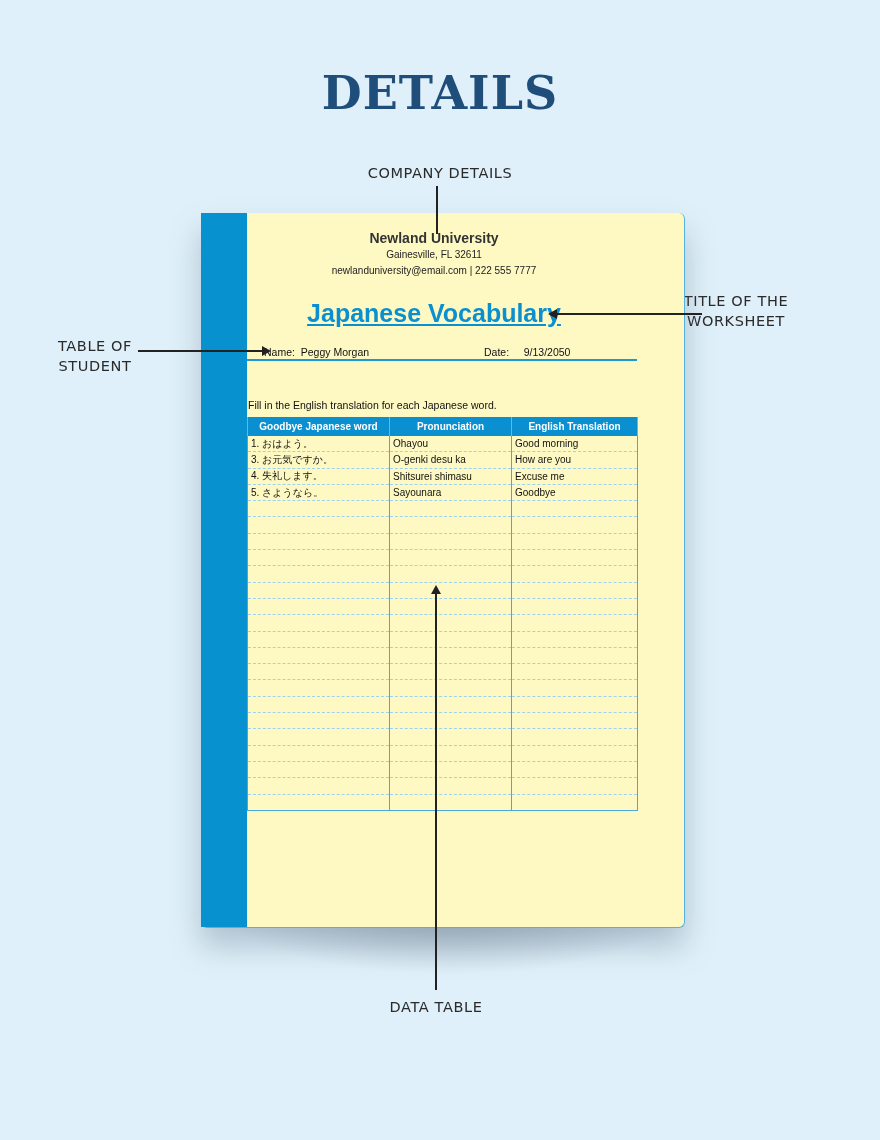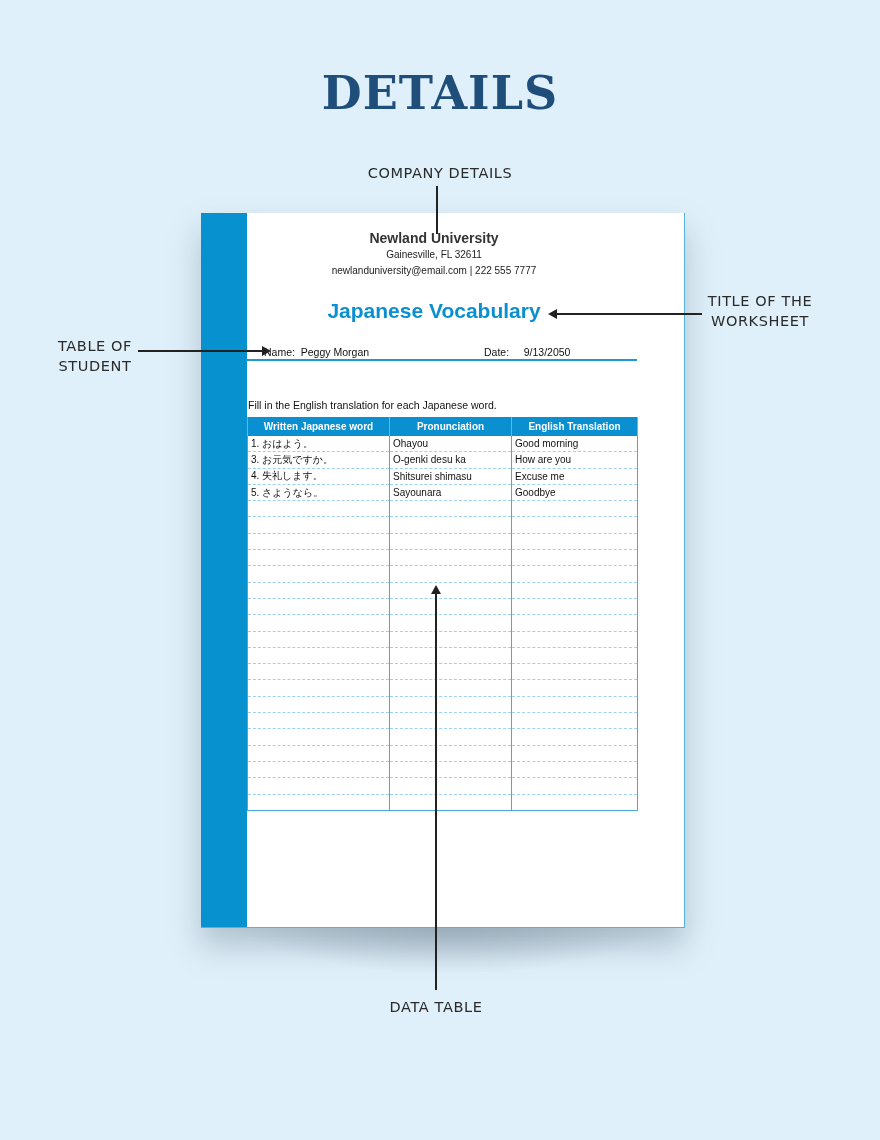--- a/index.html
+++ b/index.html
@@ -1,44 +1,44 @@
 <!DOCTYPE html>
 <html><head>
 <meta charset="utf-8">
 <style>
   html, body { margin:0; padding:0; }
   body { width:880px; height:1140px; background:#dff0fa; position:relative; overflow:hidden; font-family:"Liberation Sans", sans-serif; }
   .heading { position:absolute; top:66px; left:0; width:880px; text-align:center; font-family:"DejaVu Serif", serif; font-weight:bold; font-size:46px; color:#1f4e7b; letter-spacing:1px; }
   .callout { position:absolute; font-family:"DejaVu Sans", sans-serif; font-size:14.5px; color:#2a2a2a; letter-spacing:0.6px; line-height:20px; text-align:center; }
   .shadow { position:absolute; left:215px; top:905px; width:470px; height:70px; background:radial-gradient(ellipse at center top, rgba(120,135,150,0.55), rgba(120,135,150,0) 70%); }
-  .page { position:absolute; left:201px; top:213px; width:483px; height:714px; background:#ffffff; border-right:1px solid #52b3e3; border-bottom:1px solid #52b3e3; box-shadow: 0 18px 30px rgba(90,110,130,0.35); }
+  .page { position:absolute; left:201px; top:213px; width:483px; height:714px; background:#fef9c3; border-right:1px solid #52b3e3; border-bottom:1px solid #52b3e3; box-shadow: 0 18px 30px rgba(90,110,130,0.35); border-radius: 6px; }
   .stripe { position:absolute; left:0; top:0; width:46px; height:714px; background:#0792cf; }
   .company { position:absolute; left:46px; width:374px; text-align:center; color:#222; }
   .cname { top:17px; font-size:14px; font-weight:bold; color:#333; }
   .caddr { top:36px; font-size:10px; }
   .cemail { top:52px; font-size:10px; }
-  .title { position:absolute; left:46px; width:374px; top:86px; text-align:center; font-size:21px; font-weight:bold; color:#0a8fd0; }
+  .title { position:absolute; left:46px; width:374px; top:86px; text-align:center; font-size:25px; font-weight:bold; color:#0a8fd0;text-decoration:underline; }
   .info { position:absolute; top:133px; font-size:10.5px; color:#111; }
   .rule { position:absolute; left:46px; top:146px; width:390px; height:2px; background:#1a9ad6; }
   .instr { position:absolute; left:47px; top:186px; font-size:10.5px; color:#111; }
   table { position:absolute; left:46px; top:204px; width:390px; border-collapse:collapse; table-layout:fixed; }
   th { background:#0a8fd0; color:#fff; font-size:10px; font-weight:bold; height:19px; padding:0; border-left:1px solid #5fb8e6; border-right:1px solid #5fb8e6; }
   td { height:15.3px; padding:0 3px; font-size:10px; color:#111; border-left:1px solid #49a9dc; border-right:1px solid #49a9dc; border-bottom:1px dashed #9fd1ef; white-space:nowrap; overflow:hidden; }
   tr:last-child td { border-bottom:1px solid #49a9dc; }
   td.c { text-align:left; }
   .arrow { position:absolute; background:#222; }
   .ah { position:absolute; width:0; height:0; }
 </style>
 </head>
 <body>
 
 <div class="heading">DETAILS</div>
 
 <div class="callout" style="left:340px; top:163px; width:200px;">COMPANY DETAILS</div>
-<div class="callout" style="left:690px; top:291px; width:140px;">
+<div class="callout" style="left:666px; top:291px; width:140px;">
   <div>TITLE OF THE</div>
   <div>WORKSHEET</div>
 </div>
 <div class="callout" style="left:40px; top:336px; width:110px;">
   <div>TABLE OF</div>
   <div>STUDENT</div>
 </div>
 <div class="callout" style="left:336px; top:997px; width:200px;">DATA TABLE</div>
 
 <div class="shadow"></div>
@@ -62,21 +62,21 @@
   <div class="instr">Fill in the English translation for each Japanese word.</div>
 
   <table>
     <colgroup>
         <col style="width:142px">
         <col style="width:122px">
         <col style="width:126px">
       </colgroup>
     <thead>
       <tr>
-        <th>Written Japanese word</th>
+        <th>Goodbye Japanese word</th>
         <th>Pronunciation</th>
         <th>English Translation</th>
       </tr>
     </thead>
     <tbody id="tbody">
         <tr>
           <td>1. おはよう。</td>
           <td class="c">Ohayou</td>
           <td class="c">Good morning</td>
         </tr>

